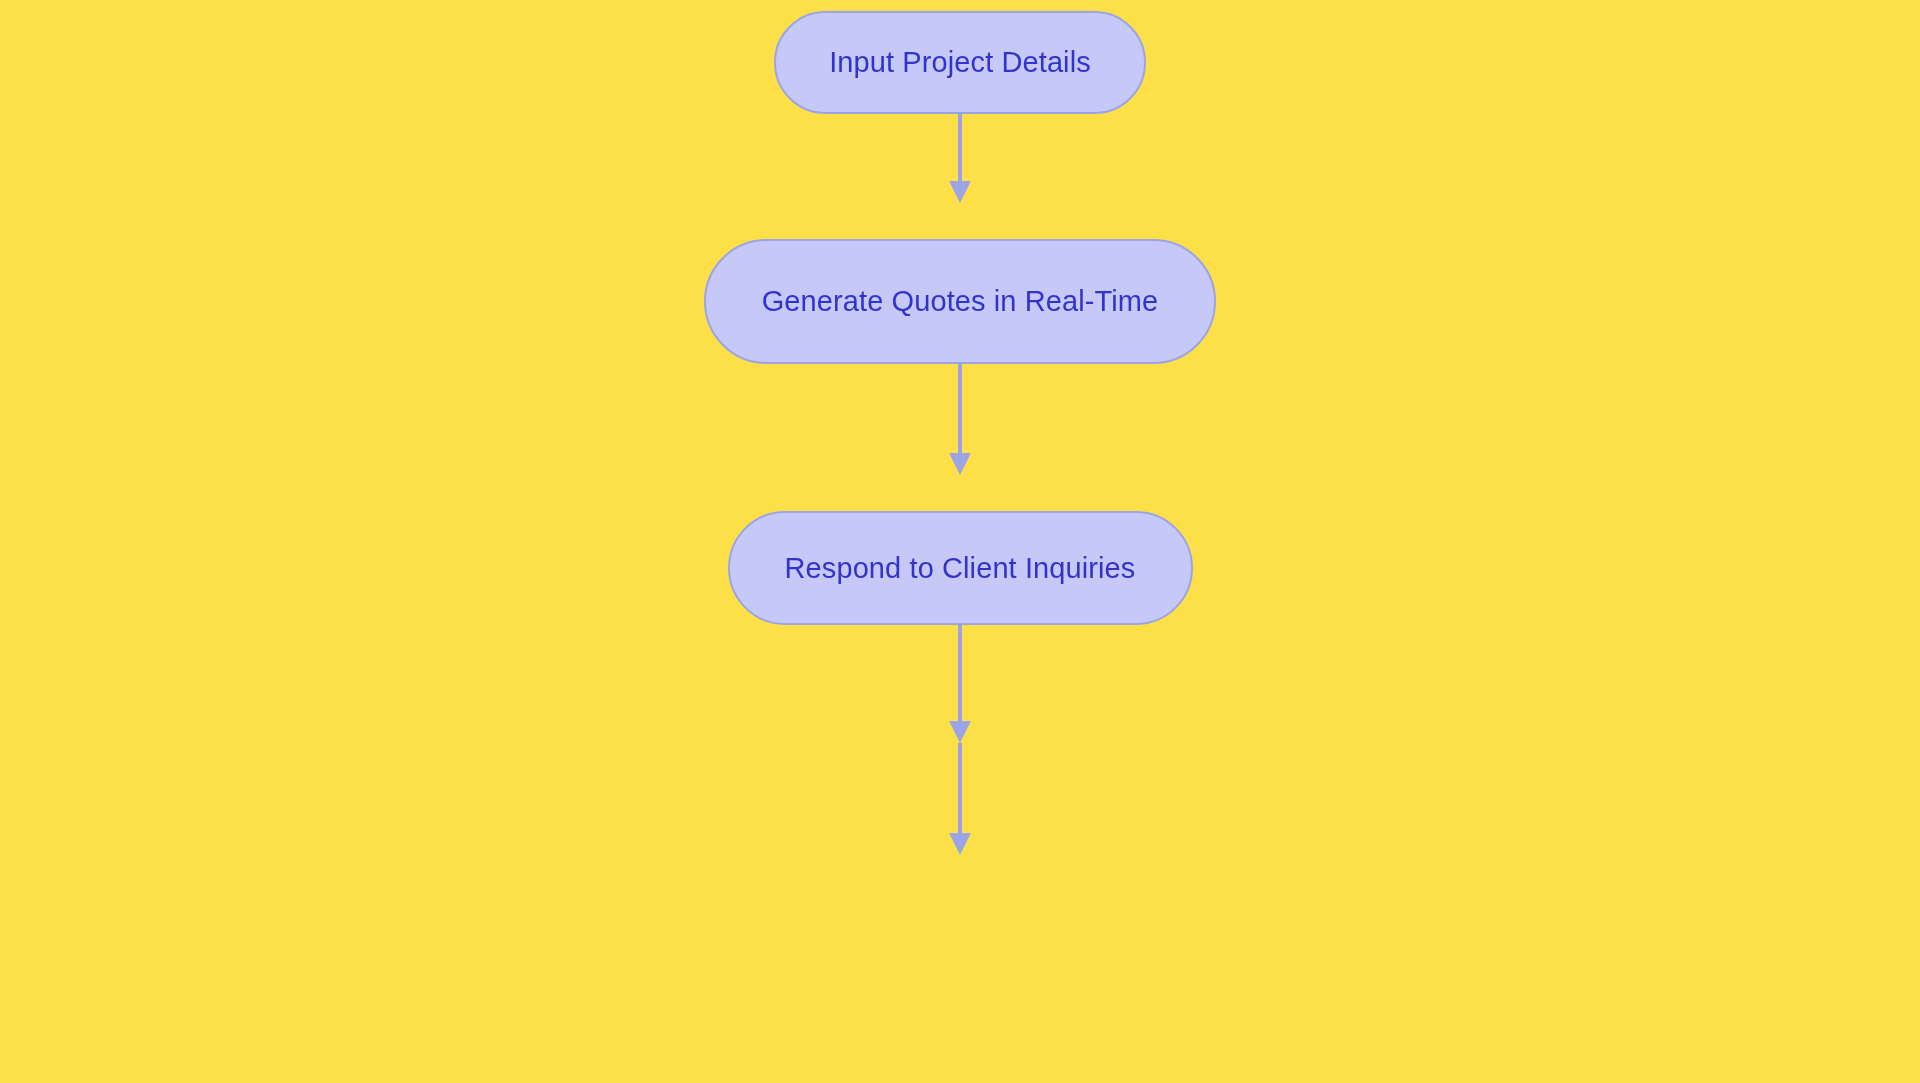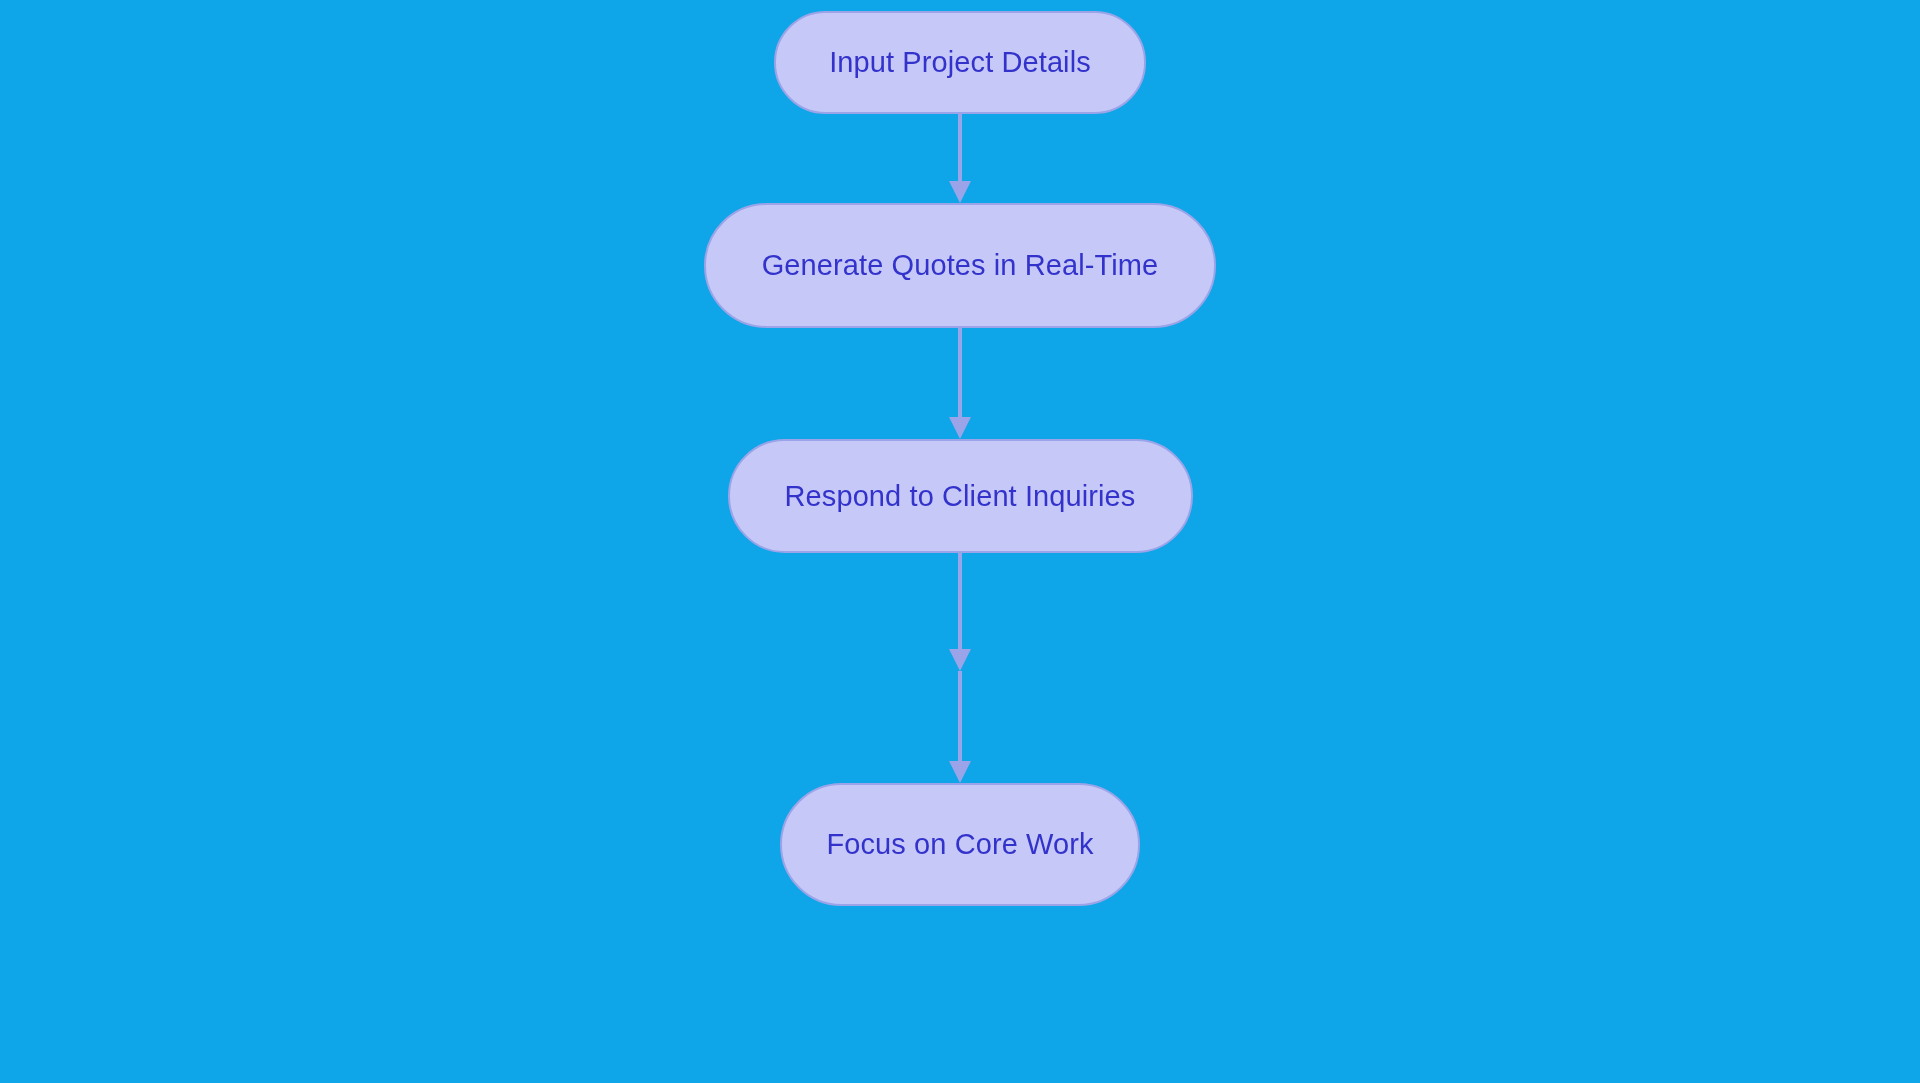--- a/index.html
+++ b/index.html
@@ -5,21 +5,21 @@
   html, body {
     margin: 0;
     padding: 0;
     background: #ffffff;
   }
 
   #canvas {
     position: relative;
     width: 1920px;
     height: 1083px;
-    background: #0ea5e9;
+    background: #fde047;
     overflow: hidden;
     font-family: "Liberation Sans", sans-serif;
   }
 
   .flow-column {
     position: absolute;
     left: 0;
     top: 0;
     width: 1920px;
     height: 1083px;
@@ -39,20 +39,21 @@
     align-items: center;
     justify-content: center;
     text-align: center;
     font-size: 29px;
     font-weight: 400;
     letter-spacing: 0.1px;
     line-height: 1;
     white-space: nowrap;
     padding: 0 42px;
     flex: none;
+    margin-top: 36px;
   }
 
   .connector {
     position: relative;
     width: 4px;
     flex: none;
     display: flex;
     flex-direction: column;
     align-items: center;
   }
@@ -106,18 +107,15 @@
       <div class="connector-line"></div>
       <div class="connector-head"></div>
     </div>
 
 
     <div class="connector" style="height:112px;">
       <div class="connector-line"></div>
       <div class="connector-head"></div>
     </div>
 
-    <div class="node" style="height:123px;min-width:360px;">
-      <span>Focus on Core Work</span>
-    </div>
 
   </div>
 </div>
 
 </body></html>

